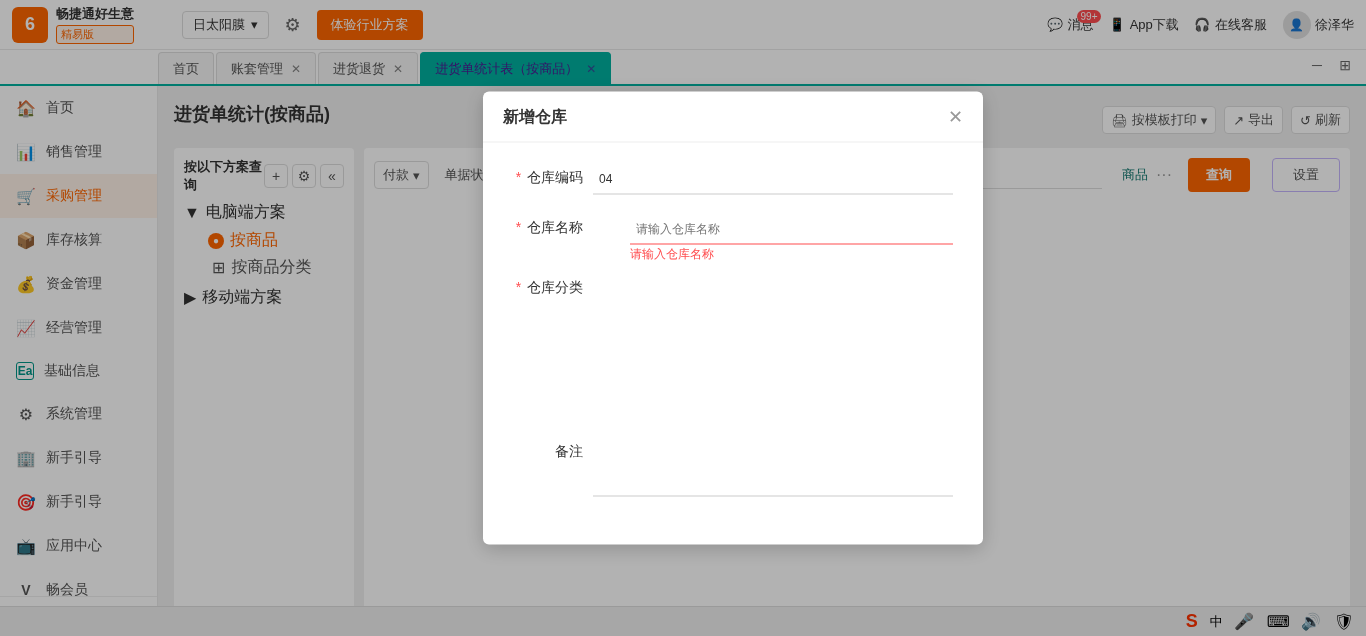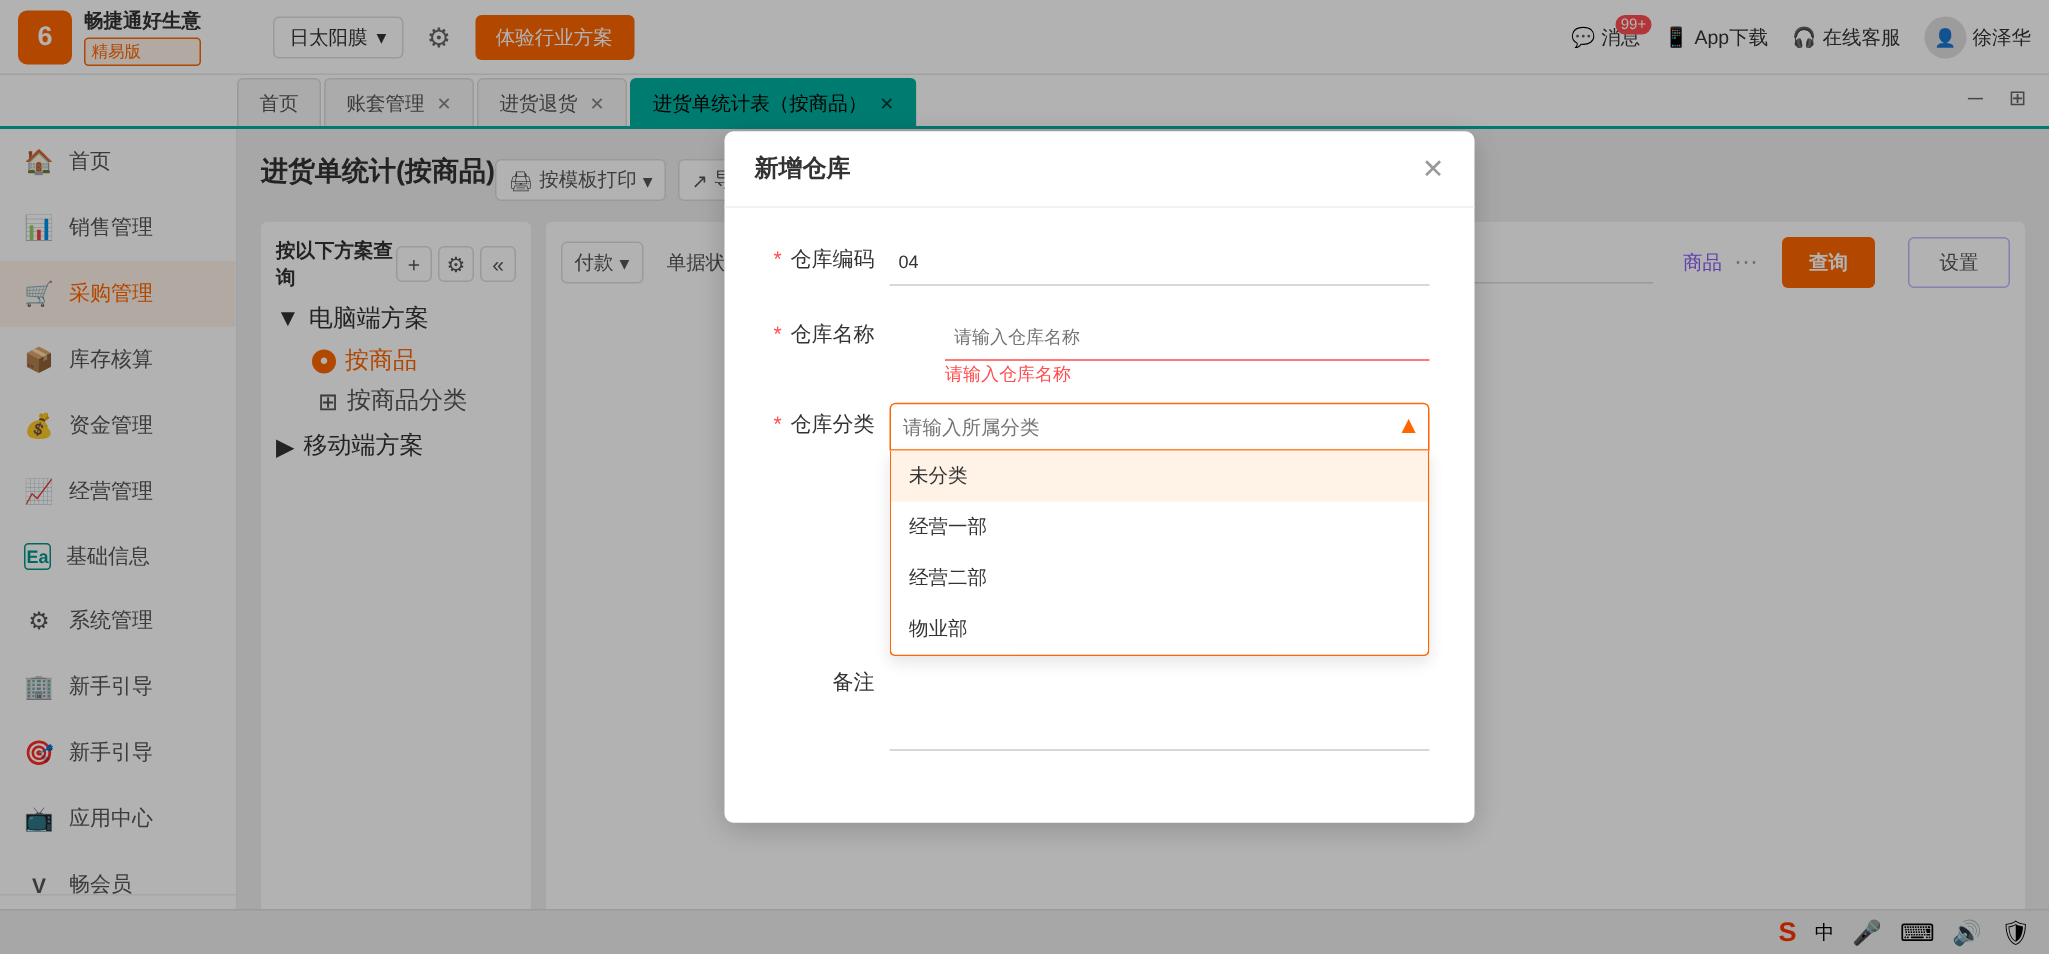--- a/index.html
+++ b/index.html
@@ -135,21 +135,21 @@
       color: #555;
       border: 1px solid #ddd;
       border-bottom: none;
       border-radius: 4px 4px 0 0;
       margin-right: 2px;
       gap: 8px;
       background: #f5f5f5;
     }
     .tab-item.active {
       background: #00b0a0;
-      color: #000000;
+      color: #4c1d95;
       border-color: #00b0a0;
     }
     .tab-close {
       font-size: 12px;
       opacity: 0.7;
     }
     .tab-controls {
       position: absolute;
       right: 10px;
       top: 4px;
@@ -576,21 +576,21 @@
       <span class="sidebar-icon" style="font-size:14px;font-weight:bold;">V</span>
       <span>畅会员</span>
     </div>
     <div class="sidebar-bottom">
       <span style="font-size:18px;cursor:pointer;">⚙</span>
       <span style="font-size:18px;cursor:pointer;">🔊</span>
     </div>
   </div>
 
   <div class="content-area">
-    <div style="display:flex;align-items:center;margin-bottom:10px;">
+    <div style="display:flex;align-items:center;justify-content:space-between;margin-bottom:10px;">
       <span class="page-title">进货单统计(按商品)</span>
       <div class="toolbar-right">
         <div class="toolbar-btn">
           <span>🖨</span>
           <span>按模板打印</span>
           <span>▾</span>
         </div>
         <div class="toolbar-btn">
           <span>↗</span>
           <span>导出</span>
@@ -637,21 +637,21 @@
 
       <div style="flex:1;background:#fff;border-radius:4px;padding:10px;display:flex;flex-direction:column;">
         <div style="display:flex;align-items:center;gap:16px;margin-bottom:10px;">
           <div class="filter-select">
             <span>付款</span>
             <span>▾</span>
           </div>
           <div style="display:flex;align-items:center;gap:8px;flex:1;">
             <span style="font-size:13px;color:#555;">单据状态</span>
             <div style="flex:1;border-bottom:1px solid #ddd;height:28px;display:flex;align-items:center;padding:0 6px;"></div>
-            <span style="font-size:13px;color:#8b5cf6;margin-left:12px;">商品</span>
+            <span style="font-size:13px;color:#0f766e;margin-left:12px;">商品</span>
             <span style="color:#999;cursor:pointer;font-size:16px;">···</span>
           </div>
           <div style="display:flex;gap:22px;">
             <button class="btn-save" style="padding:6px 18px;">查询</button>
             <button class="btn-cancel">设置</button>
           </div>
         </div>
 
         <div style="flex:1;display:flex;flex-direction:column;align-items:center;justify-content:center;gap:16px;">
           <div style="font-size:60px;color:#ddd;">📊</div>
@@ -697,30 +697,20 @@
         <input class="form-input error" type="text" style="width: 100%;" placeholder="请输入仓库名称">
         <span class="error-msg" style="position:absolute;bottom:-18px;left:0;">请输入仓库名称</span>
       </div>
     </div>
 
     <div class="form-row">
       <span class="form-label">
         <span class="required">*</span>
         <span>仓库分类</span>
       </span>
-      <div class="category-input-wrapper">
-        <input class="category-input" type="text" placeholder="请输入所属分类" style="">
-        <span class="category-toggle">▲</span>
-        <div class="dropdown-list">
-          <div class="dropdown-item selected">未分类</div>
-          <div class="dropdown-item">经营一部</div>
-          <div class="dropdown-item">经营二部</div>
-          <div class="dropdown-item">物业部</div>
-        </div>
-      </div>
     </div>
 
     <div class="form-row" style="margin-top:140px;">
       <span class="form-label">备注</span>
       <textarea class="form-textarea" style=""></textarea>
     </div>
   </div>
 </div>
 
 <div style="position:fixed;bottom:0;right:0;left:0;height:30px;background:#f0f0f0;border-top:1px solid #ddd;display:flex;align-items:center;justify-content:flex-end;padding:0 12px;gap:12px;z-index:50;">

